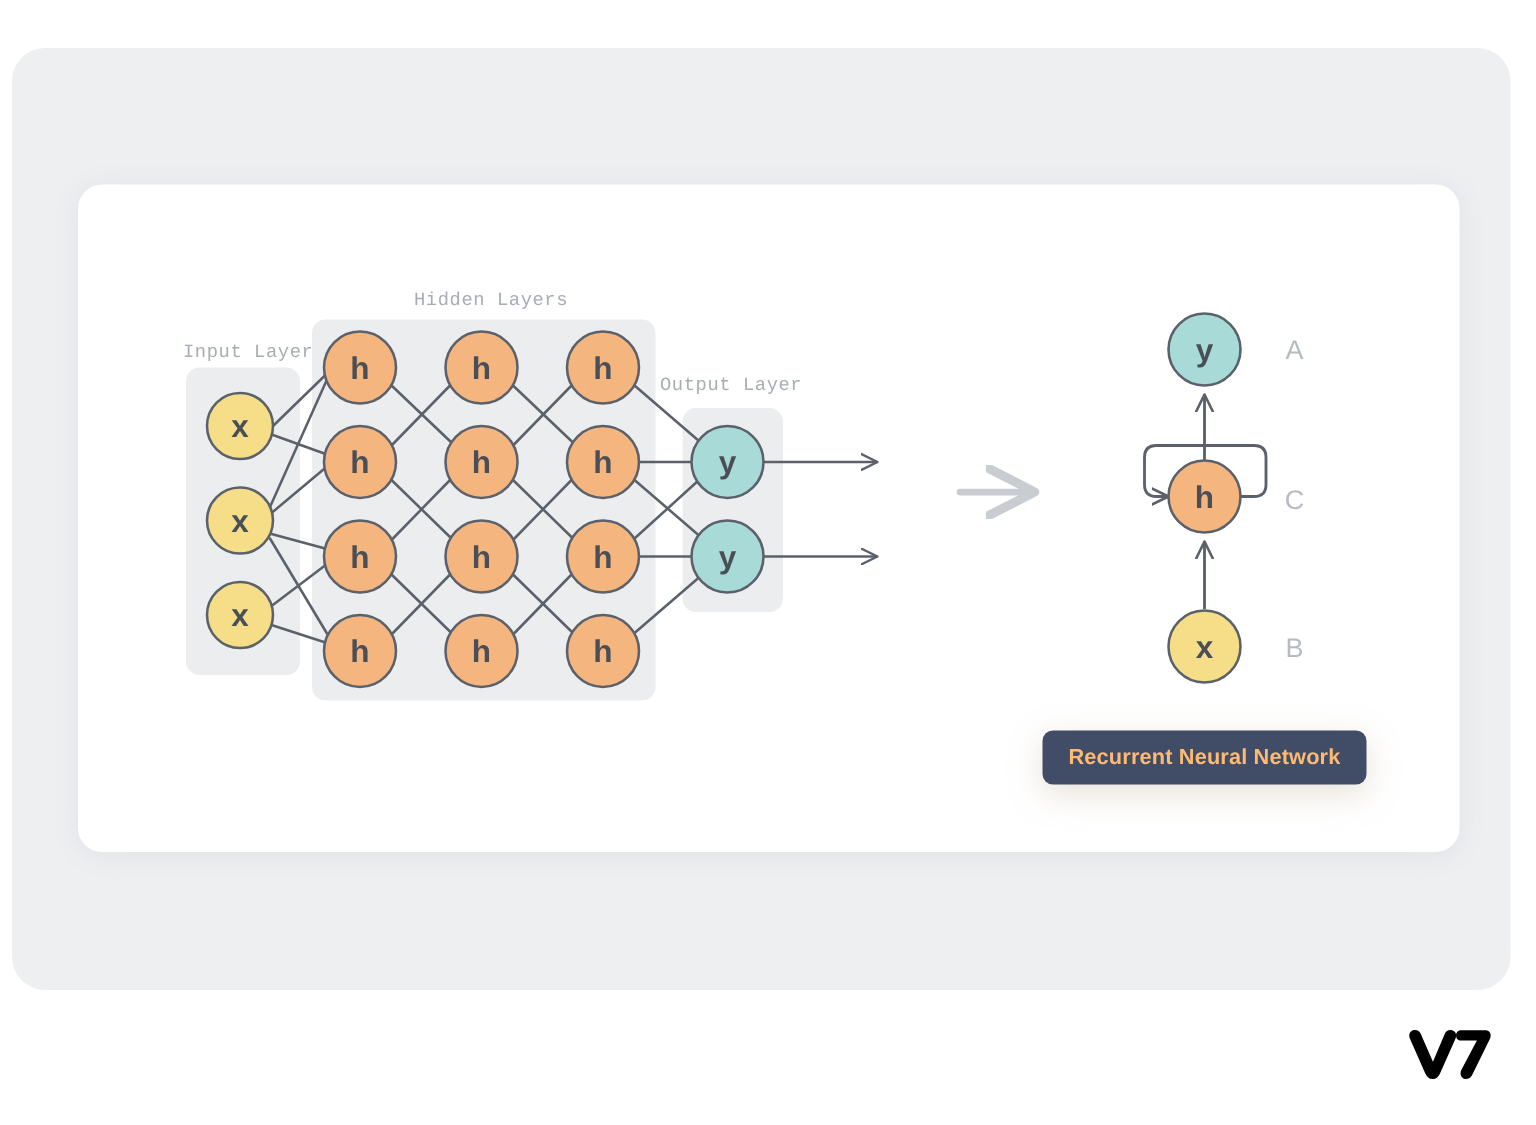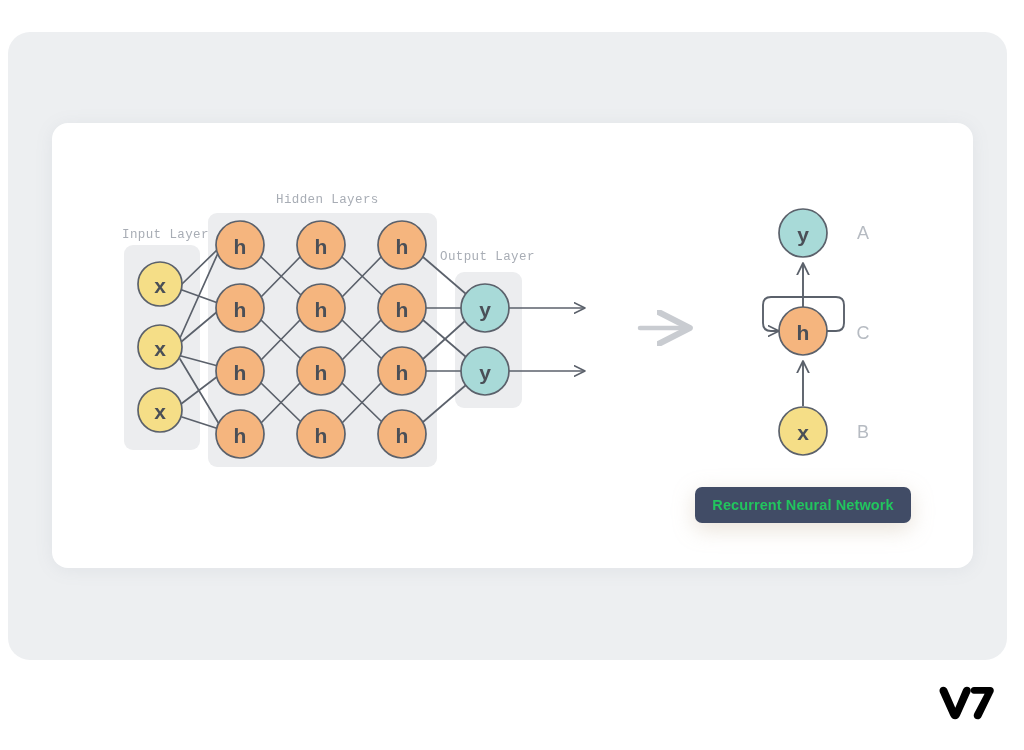--- a/index.html
+++ b/index.html
@@ -73,21 +73,21 @@
 
   
   #rnn-tooltip {
     position: absolute;
     left: 695px;
     top: 487px;
     width: 216px;
     height: 36px;
     border-radius: 7px;
     background: #414c66;
-    color: #22c55e;
+    color: #fdba74;
     font-size: 14.5px;
     font-weight: 700;
     display: flex;
     align-items: center;
     justify-content: center;
     letter-spacing: 0.1px;
     box-shadow: 0 6px 22px rgba(190, 170, 140, 0.35);
   }
 
   

